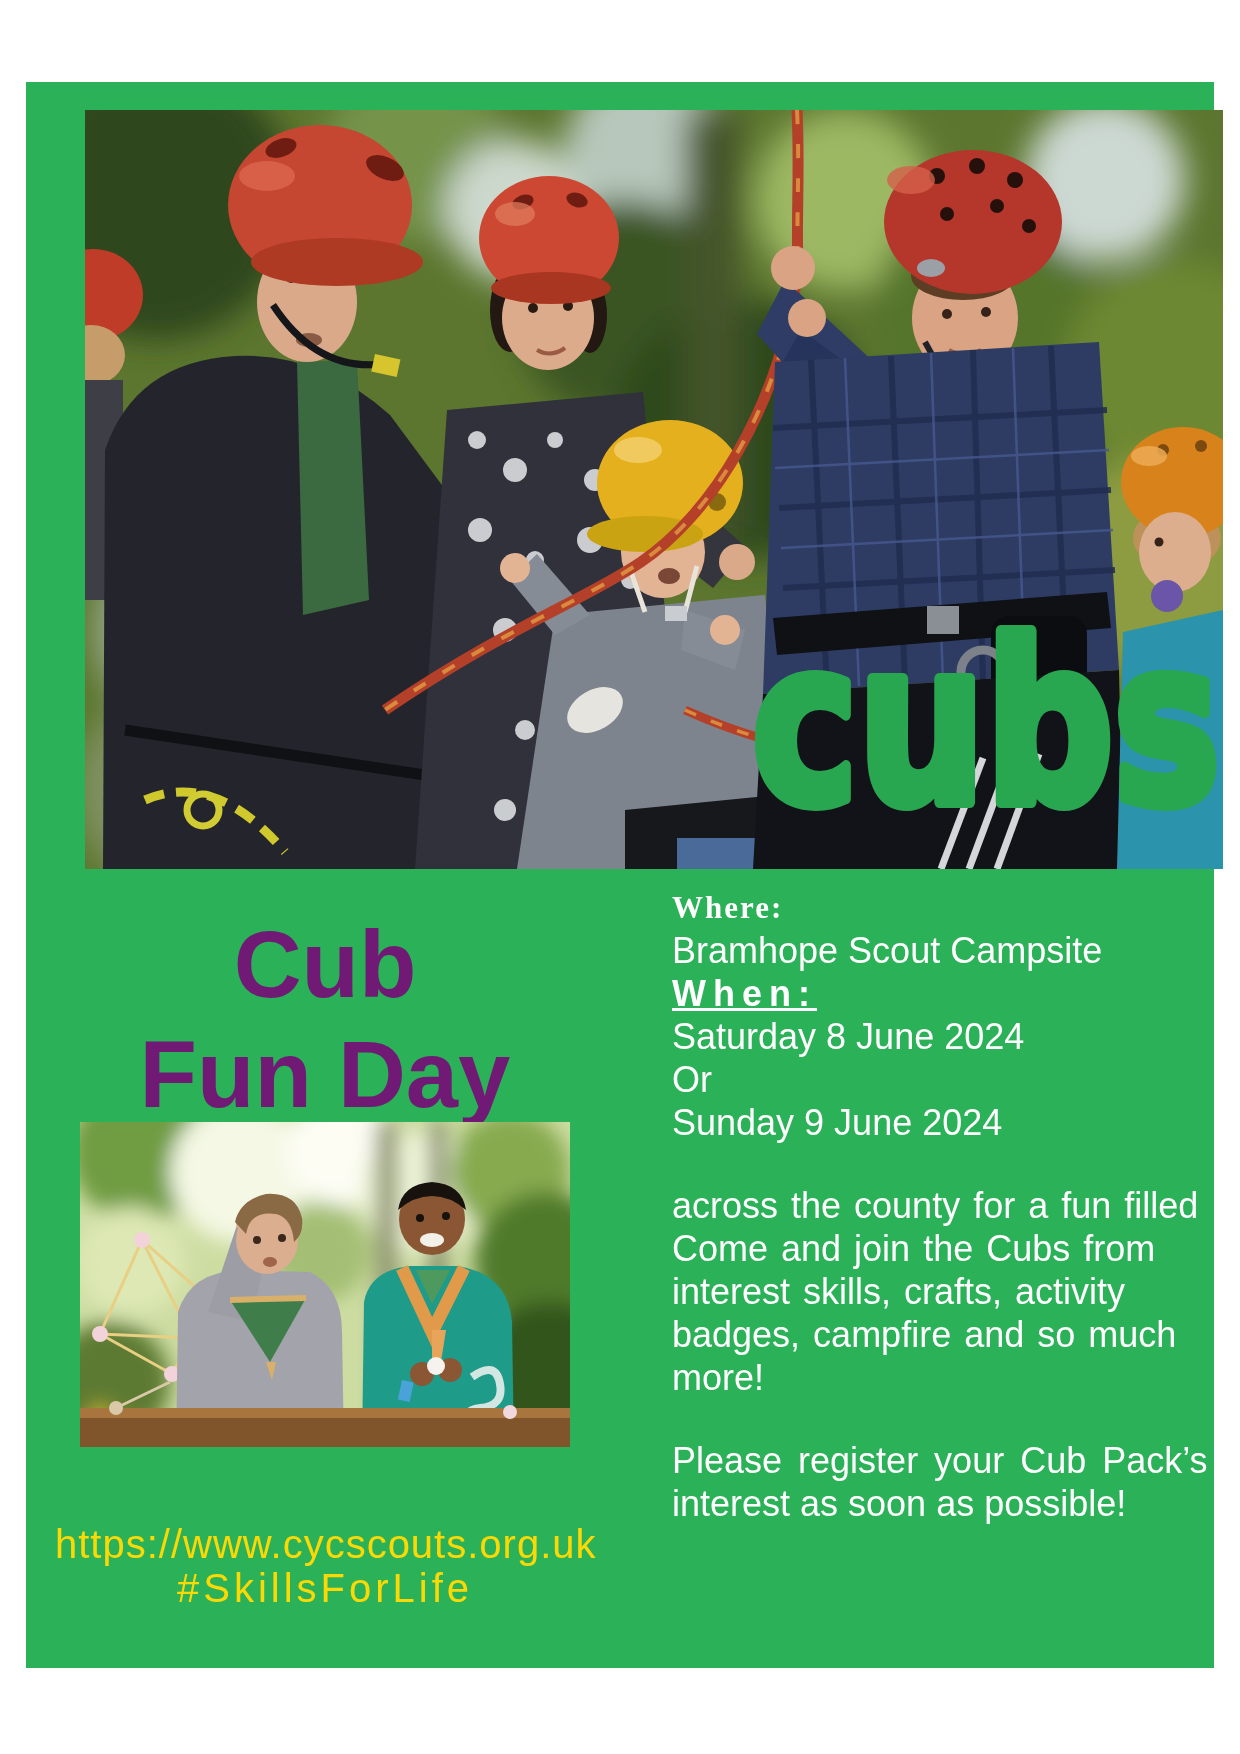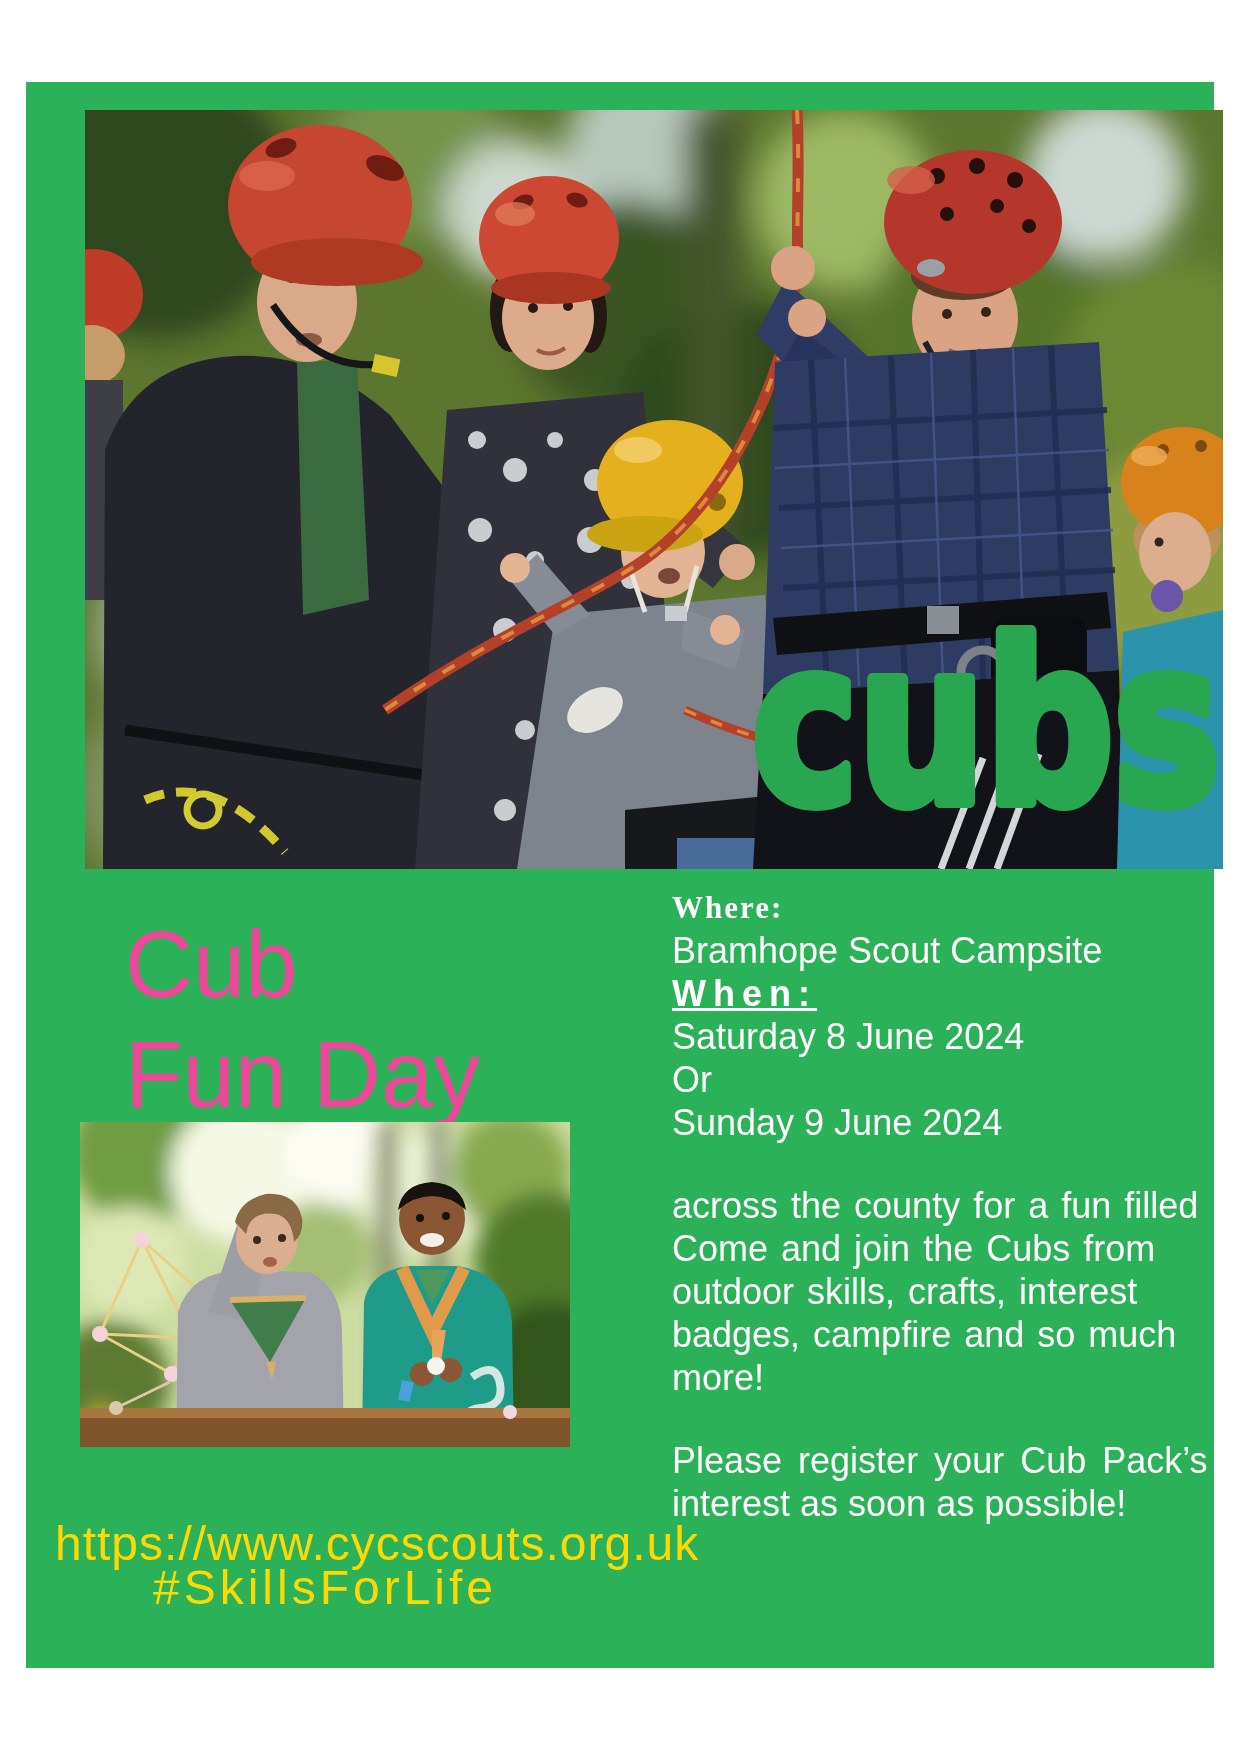--- a/index.html
+++ b/index.html
@@ -3,32 +3,32 @@
 <meta charset="utf-8">
 <style>
   html,body{margin:0;padding:0;background:#ffffff;}
   .page{position:relative;width:1240px;height:1754px;background:#ffffff;overflow:hidden;
         font-family:"Liberation Sans",sans-serif;}
   .canvas{position:absolute;left:26px;top:82px;width:1188px;height:1586px;background:#2bb157;}
   .photo{position:absolute;overflow:hidden;}
   .photo svg{display:block;width:100%;height:100%;}
   .photo1{left:50px;top:110px;width:1138px;height:759px;padding-left:35px;}
   .photo2{left:80px;top:1122px;width:490px;height:325px;}
-  .title{position:absolute;left:125px;top:910px;width:400px;color:#ec4899;
-         font-size:94px;line-height:110px;white-space:nowrap;}
+  .title{position:absolute;left:125px;top:910px;width:400px;text-align:center;color:#701a75;
+         font-size:94px;line-height:110px;white-space:nowrap;font-weight:bold;}
   .details{position:absolute;left:638px;top:886px;width:575px;color:#ffffff;
            font-size:36px;line-height:43px;}
   .details .ln{white-space:nowrap;margin-left:34px;}
   .where{font-family:"Liberation Serif",serif;font-weight:bold;font-size:31px;letter-spacing:2px;}
   .when{font-weight:bold;letter-spacing:7px;text-decoration:underline;}
   .gap{height:40px;}
   .ws1{word-spacing:3px;}
   .ws2{word-spacing:6px;}
   .footer{position:absolute;left:55px;top:1522px;width:540px;text-align:center;color:#fcd905;
-          font-size:48px;line-height:44px;white-space:nowrap;letter-spacing:1px;}
+          font-size:40px;line-height:44px;white-space:nowrap;letter-spacing:1px;}
   .footer .hashtag{letter-spacing:4px;}
 </style>
 </head>
 <body>
 
 <div class="page">
   <div class="canvas"></div>
 
   <div class="photo photo1">
     <svg viewBox="0 0 1138 759" preserveAspectRatio="none">
@@ -289,21 +289,21 @@
   <div class="details">
     <div class="ln where">Where:</div>
     <div class="ln">Bramhope Scout Campsite</div>
     <div class="ln when">When:</div>
     <div class="ln">Saturday 8 June 2024</div>
     <div class="ln">Or</div>
     <div class="ln">Sunday 9 June 2024</div>
     <div class="gap"></div>
     <div class="ln ws1">across the county for a fun filled</div>
     <div class="ln ws1">Come and join the Cubs from</div>
-    <div class="ln ws1">outdoor skills, crafts, interest</div>
+    <div class="ln ws1">interest skills, crafts, activity</div>
     <div class="ln ws1">badges, campfire and so much</div>
     <div class="ln">more!</div>
     <div class="gap"></div>
     <div class="ln ws2">Please register your Cub Pack’s</div>
     <div class="ln">interest as soon as possible!</div>
   </div>
 
   <div class="footer">
     <div>https://www.cycscouts.org.uk</div>
     <div class="hashtag">#SkillsForLife</div>

